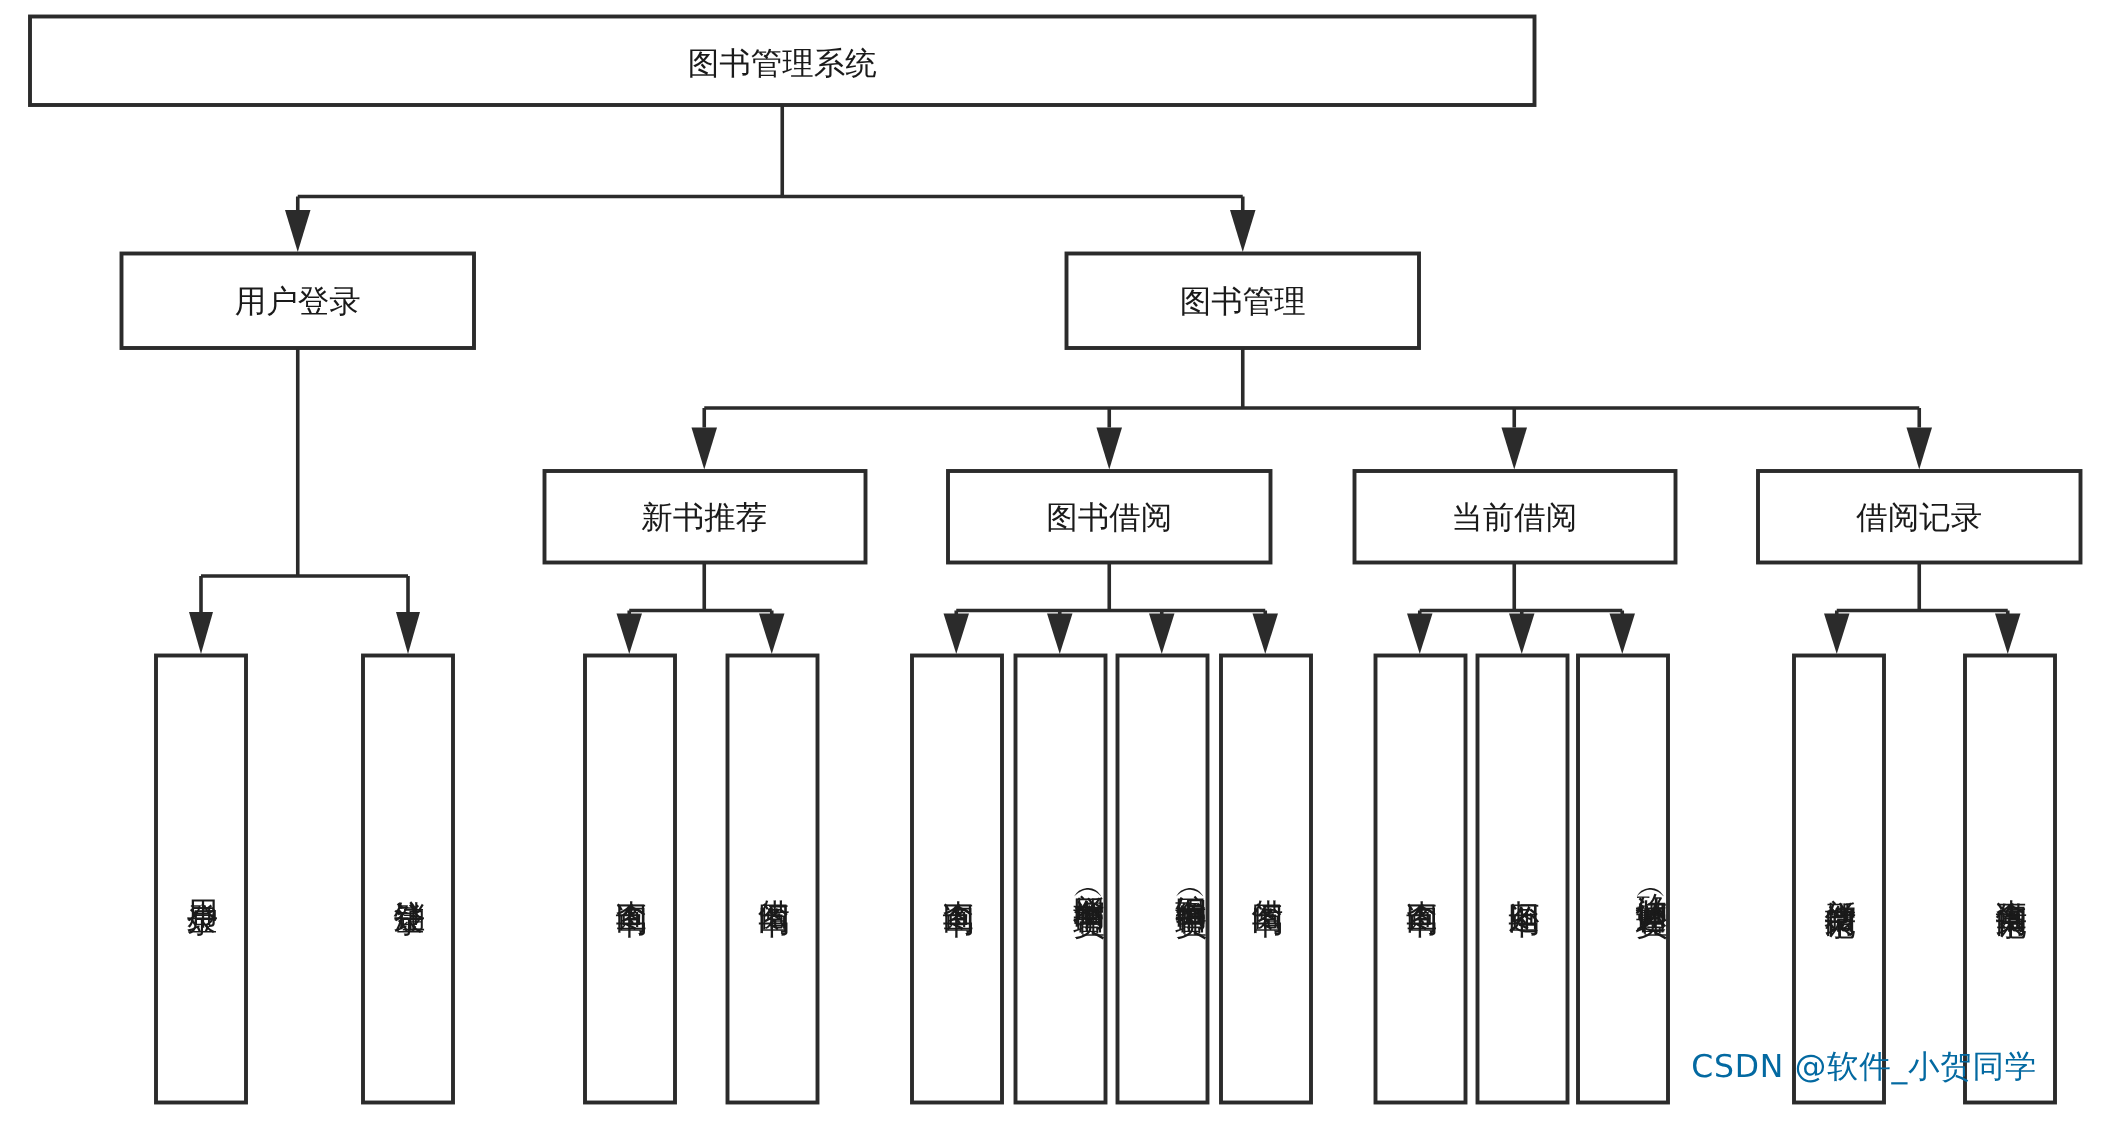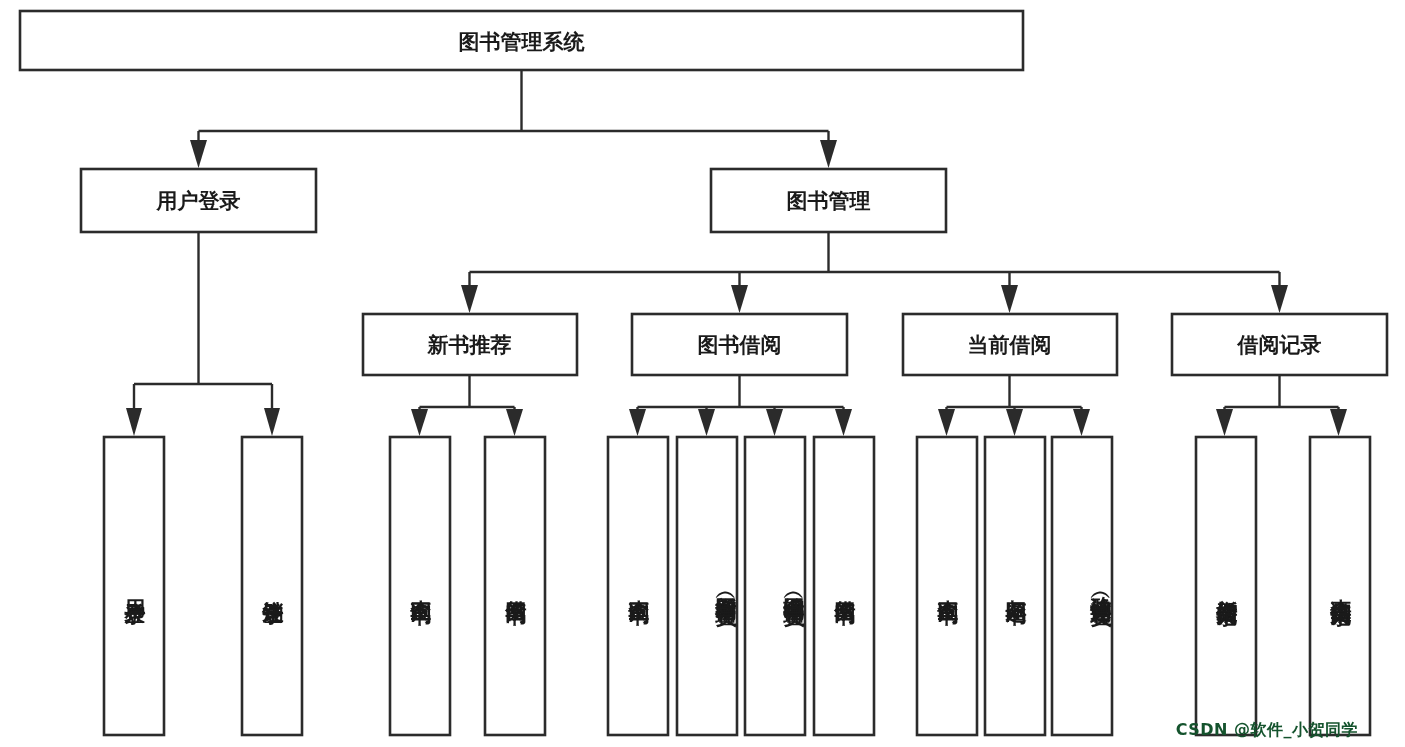--- a/index.html
+++ b/index.html
@@ -11,21 +11,20 @@
     width: 1405px;
     height: 747px;
     font-family: "DejaVu Sans", "Liberation Sans", sans-serif;
     overflow: hidden;
   }
   #diagram-root {
     position: relative;
     width: 1366px;
     height: 747px;
     background: #ffffff;
-    font-weight: bold;
   }
   svg.diagram-svg {
     position: absolute;
     top: 0;
     left: 0;
     width: 1405px;
     height: 747px;
   }
   .node-box {
     fill: #ffffff;
@@ -61,24 +60,24 @@
     display: flex;
     align-items: center;
     justify-content: center;
     text-align: center;
     pointer-events: none;
     white-space: nowrap;
   }
   .watermark {
     position: absolute;
     right: 8px;
-    bottom: 6px;
-    font-family: "DejaVu Sans", "Liberation Sans", sans-serif;
-    font-size: 16px;
-    color: #14532d;
+    bottom: 22px;
+    font-family: "DejaVu Sans", "Liberation Sans", sans-serif;
+    font-size: 21px;
+    color: #0369a1;
     letter-spacing: 0.5px;
     white-space: nowrap;
   }
 </style>
 </head>
 <body>
 
 <div id="diagram-root">
 
   <svg class="diagram-svg" viewBox="0 0 1405 747" xmlns="http://www.w3.org/2000/svg">

